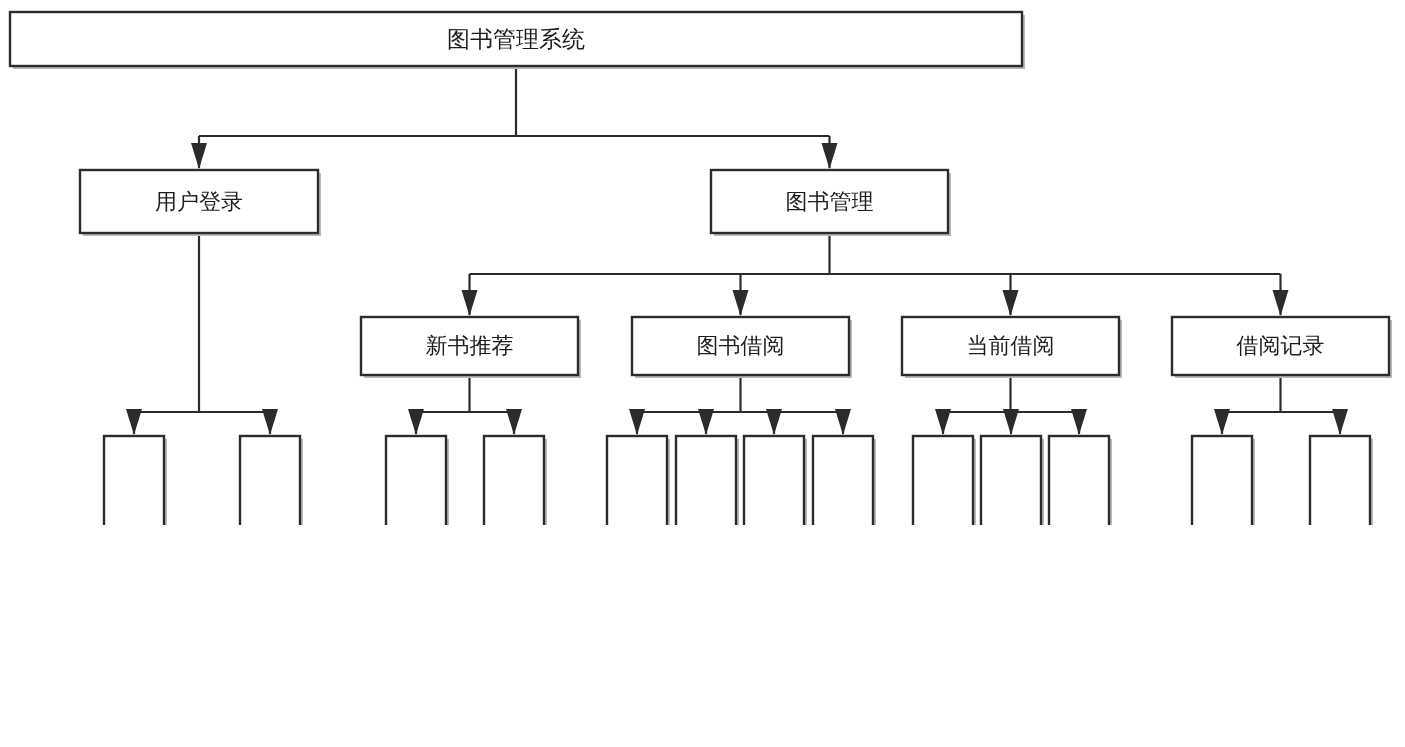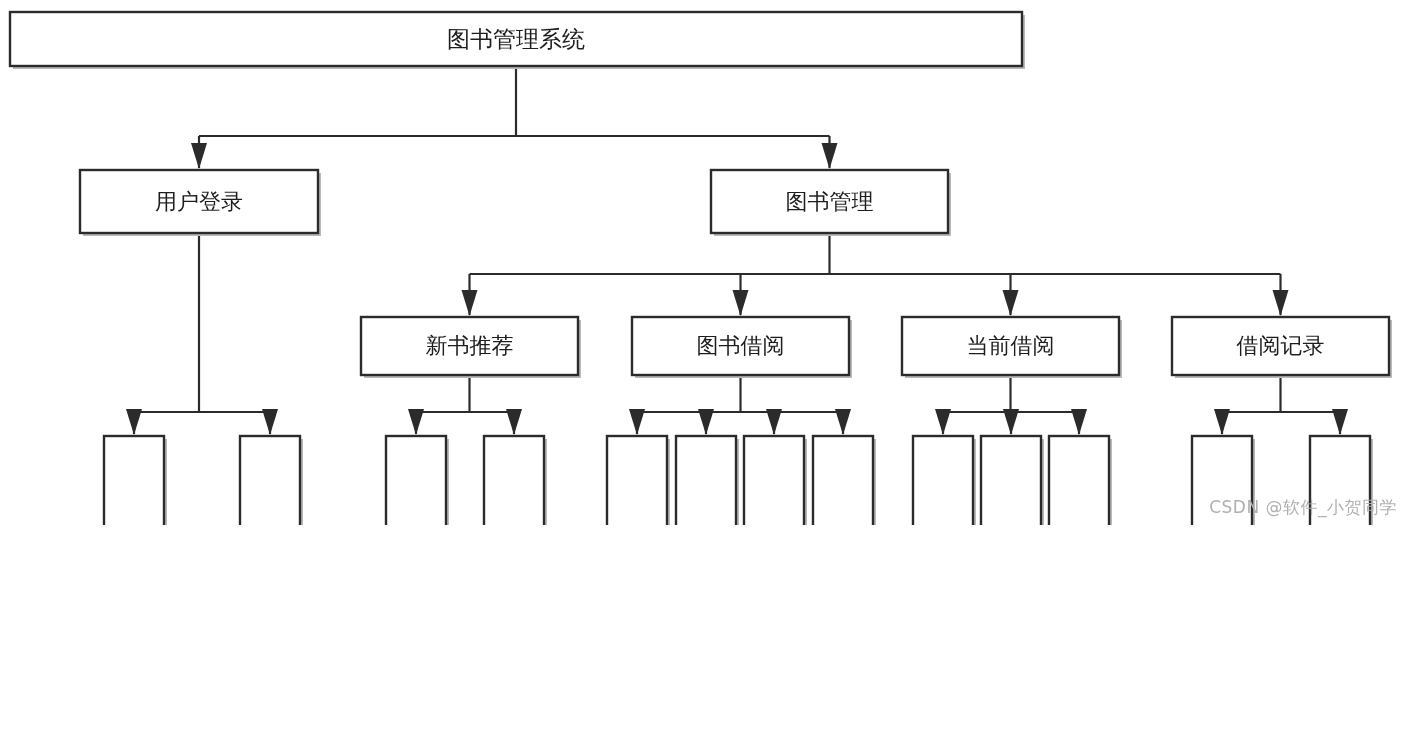--- a/index.html
+++ b/index.html
@@ -201,15 +201,14 @@
       <div class="leaf-label" style="left: 676px; top: 436px; width: 60px; height: 300px;">新增图书（管理员）</div>
       <div class="leaf-label" style="left: 744px; top: 436px; width: 60px; height: 300px;">编辑图书（管理员）</div>
       <div class="leaf-label" style="left: 813px; top: 436px; width: 60px; height: 300px;">借阅图书</div>
       <div class="leaf-label" style="left: 913px; top: 436px; width: 60px; height: 300px;">查询图书</div>
       <div class="leaf-label" style="left: 981px; top: 436px; width: 60px; height: 300px;">归还图书</div>
       <div class="leaf-label" style="left: 1049px; top: 436px; width: 60px; height: 300px;">确认归还（管理员）</div>
       <div class="leaf-label" style="left: 1192px; top: 436px; width: 60px; height: 300px;">新增借阅记录</div>
       <div class="leaf-label" style="left: 1310px; top: 436px; width: 60px; height: 300px;">查询借阅记录</div>
     </div>
 
-  <div class="watermark">CSDN @软件_小贺同学</div>
 
 </div>
 
 </body></html>

